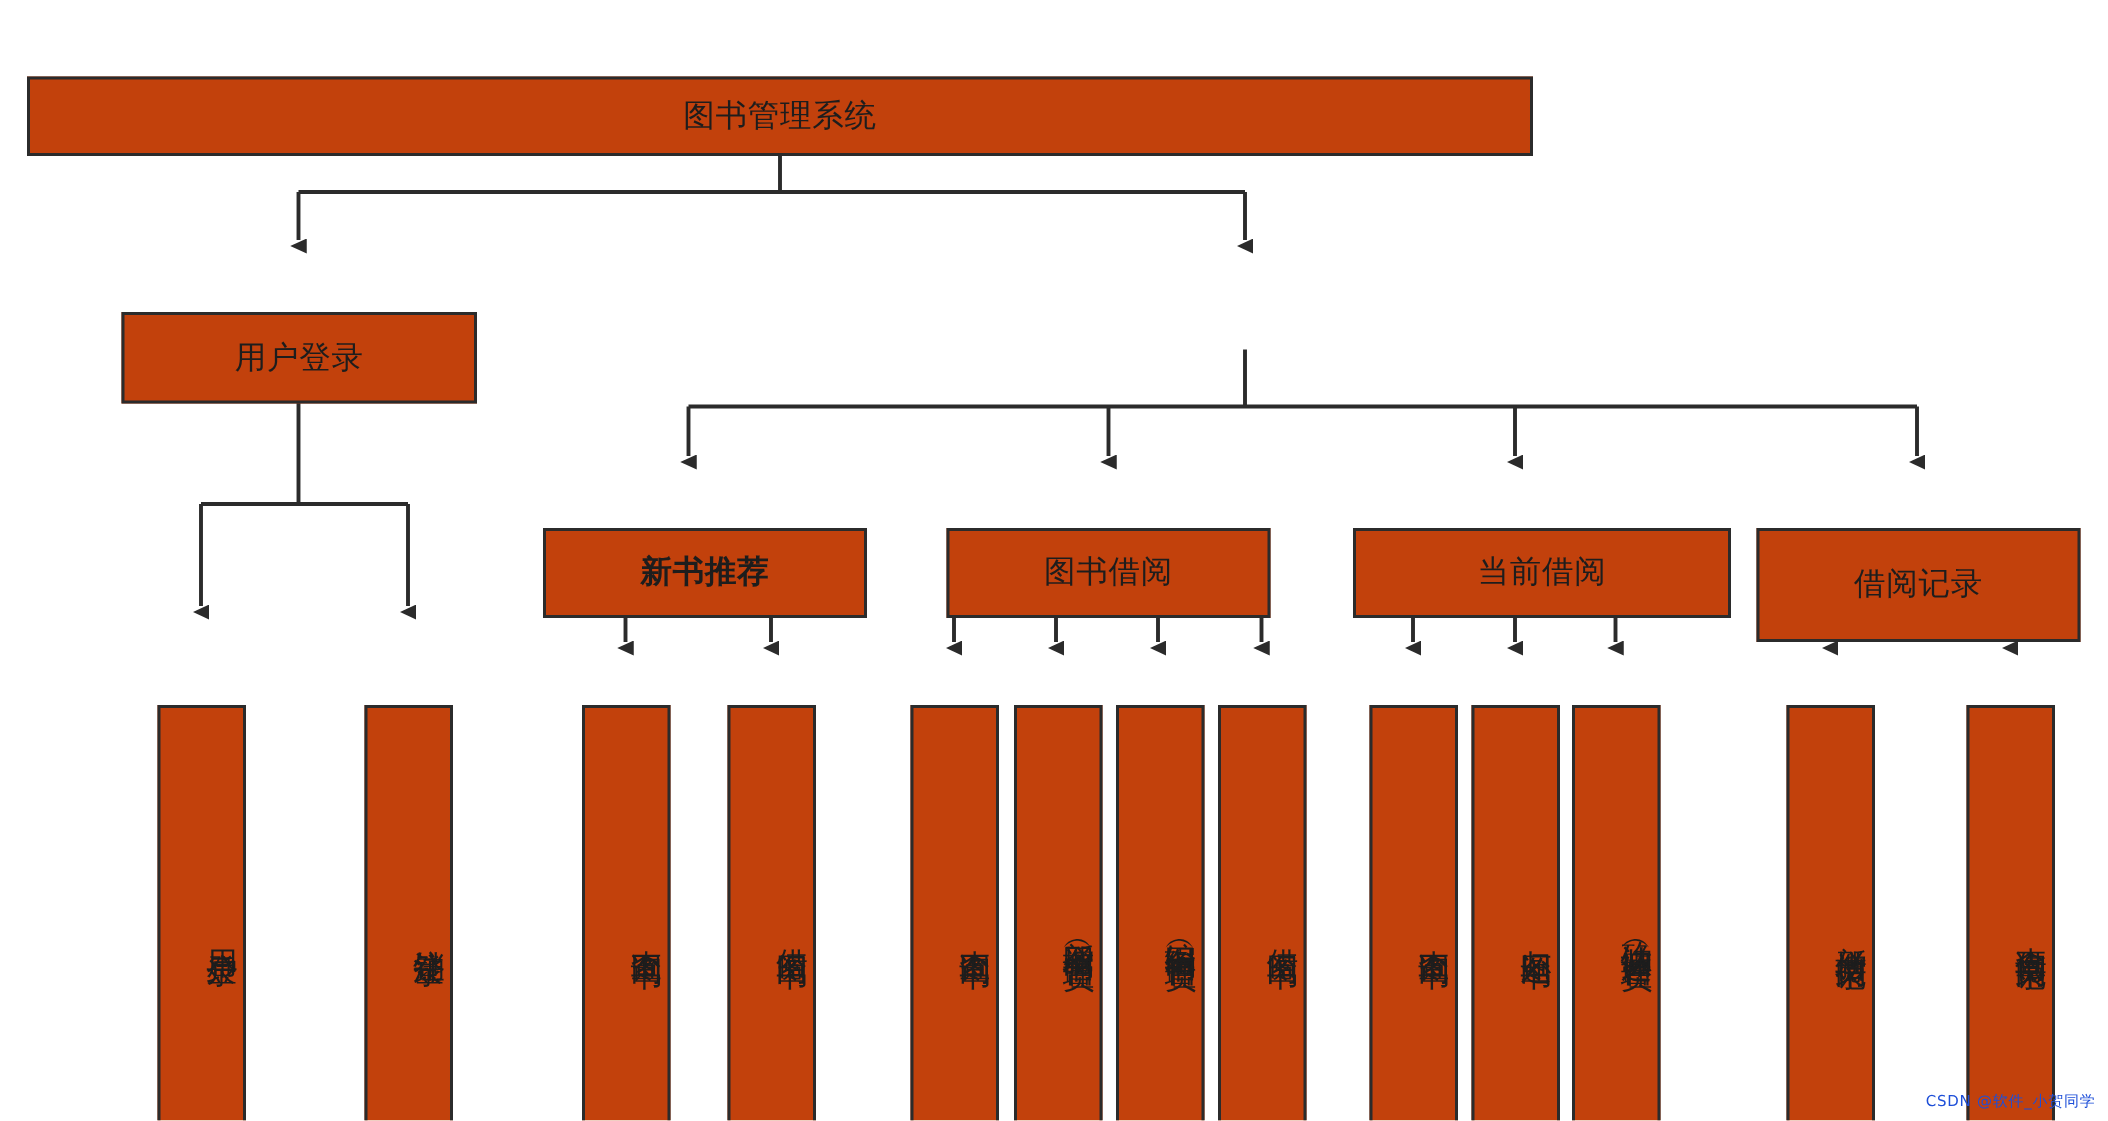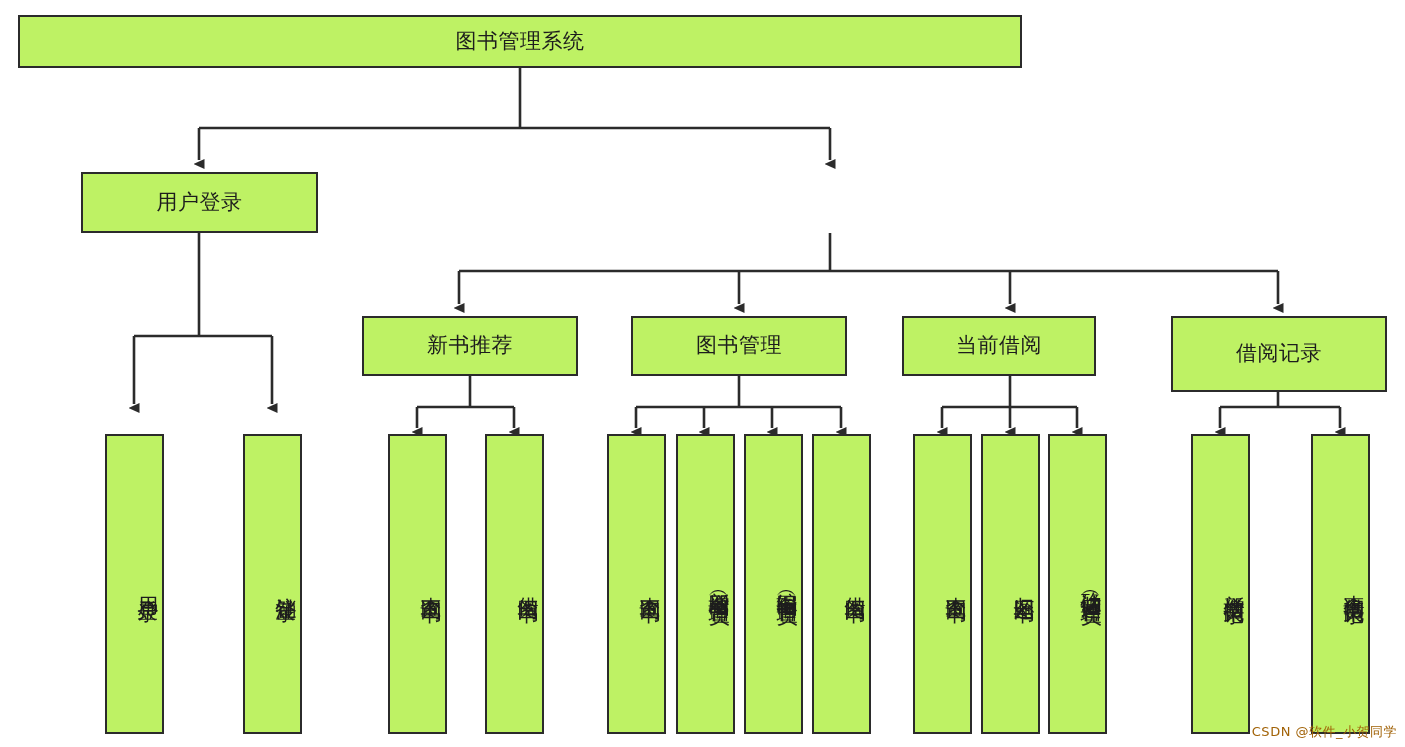--- a/index.html
+++ b/index.html
@@ -22,28 +22,29 @@
     position: absolute;
     left: 0;
     top: 0;
     width: 1405px;
     height: 747px;
     pointer-events: none;
   }
   .node {
     position: absolute;
     box-sizing: border-box;
-    background: #bef264;
+    background: #c2410c;
     border: 2.5px solid #2b2b2b;
     display: flex;
     align-items: center;
     justify-content: center;
     text-align: left;
     color: #1d1d1d;
     z-index: 2;
+    margin-top: 36px;
   }
   .node.horiz {
     font-size: 21px;
     line-height: 1.2;
     letter-spacing: 0.5px;
   }
   .node.vert {
     writing-mode: vertical-rl;
     text-orientation: upright;
     font-size: 21px;
@@ -55,22 +56,22 @@
   }
   .node.vert .vlabel {
     writing-mode: vertical-rl;
     text-orientation: upright;
     white-space: nowrap;
   }
   #watermark {
     position: absolute;
     right: 8px;
     bottom: 6px;
-    font-size: 13px;
-    color: #a16207;
+    font-size: 10px;
+    color: #1d4ed8;
     letter-spacing: 0.5px;
     z-index: 5;
     white-space: nowrap;
   }
 </style>
 </head>
 <body>
 
 <div id="canvas">
 
@@ -125,27 +126,27 @@
   </svg>
 
   <div class="node horiz" style="left:18px; top:15px; width:1004px; height:53px;">
     <span>图书管理系统</span>
   </div>
 
   <div class="node horiz" style="left:81px; top:172px; width:237px; height:61px;">
     <span>用户登录</span>
   </div>
 
-  <div class="node horiz" style="left:362px; top:316px; width:216px; height:60px;">
+  <div class="node horiz" style="left:362px; top:316px; width:216px; height:60px;font-weight:bold;">
     <span>新书推荐</span>
   </div>
   <div class="node horiz" style="left:631px; top:316px; width:216px; height:60px;">
-    <span>图书管理</span>
+    <span>图书借阅</span>
   </div>
-  <div class="node horiz" style="left:902px; top:316px; width:194px; height:60px;">
+  <div class="node horiz" style="left:902px; top:316px; width:252px; height:60px;">
     <span>当前借阅</span>
   </div>
   <div class="node horiz" style="left:1171px; top:316px; width:216px; height:76px;">
     <span>借阅记录</span>
   </div>
 
   <div class="node vert" style="left:105px; top:434px; width:59px; height:300px;">
     <span class="vlabel">用户登录</span>
   </div>
   <div class="node vert" style="left:243px; top:434px; width:59px; height:300px;">

